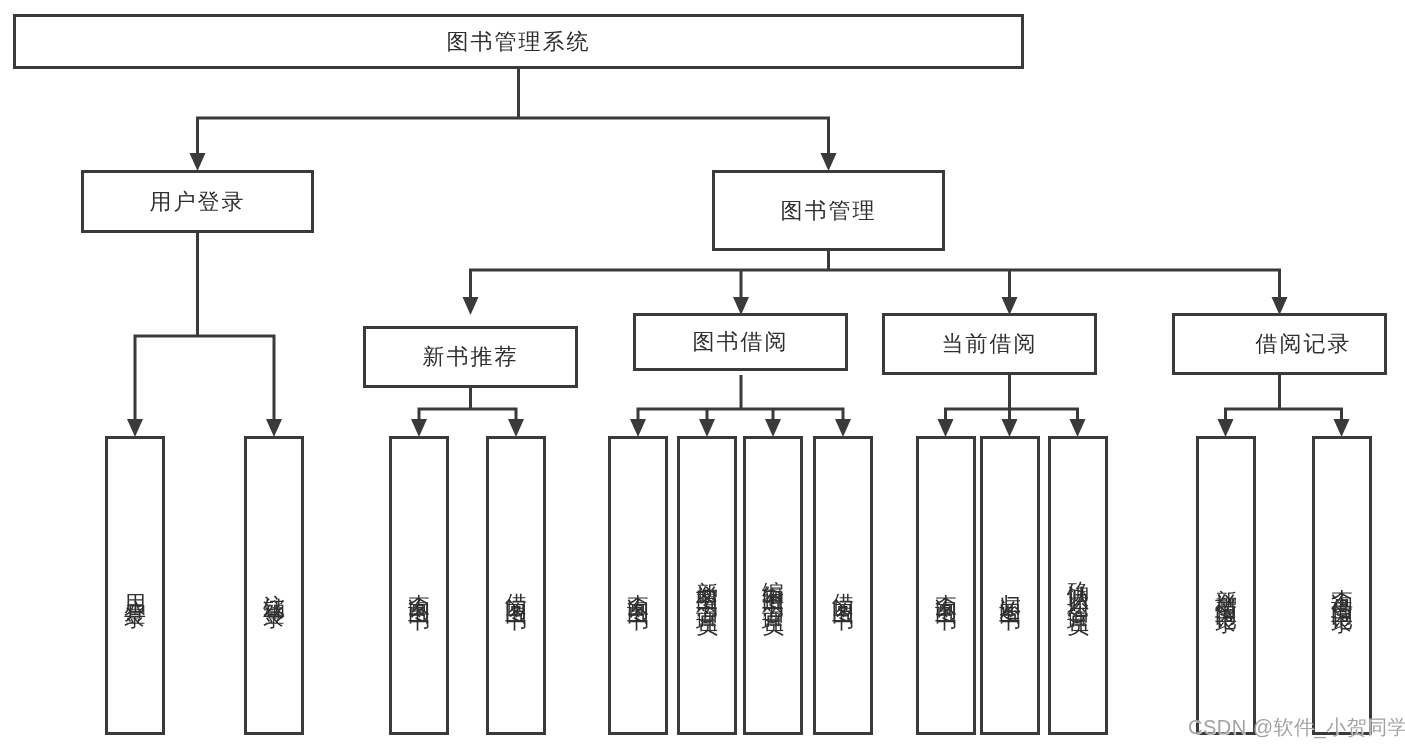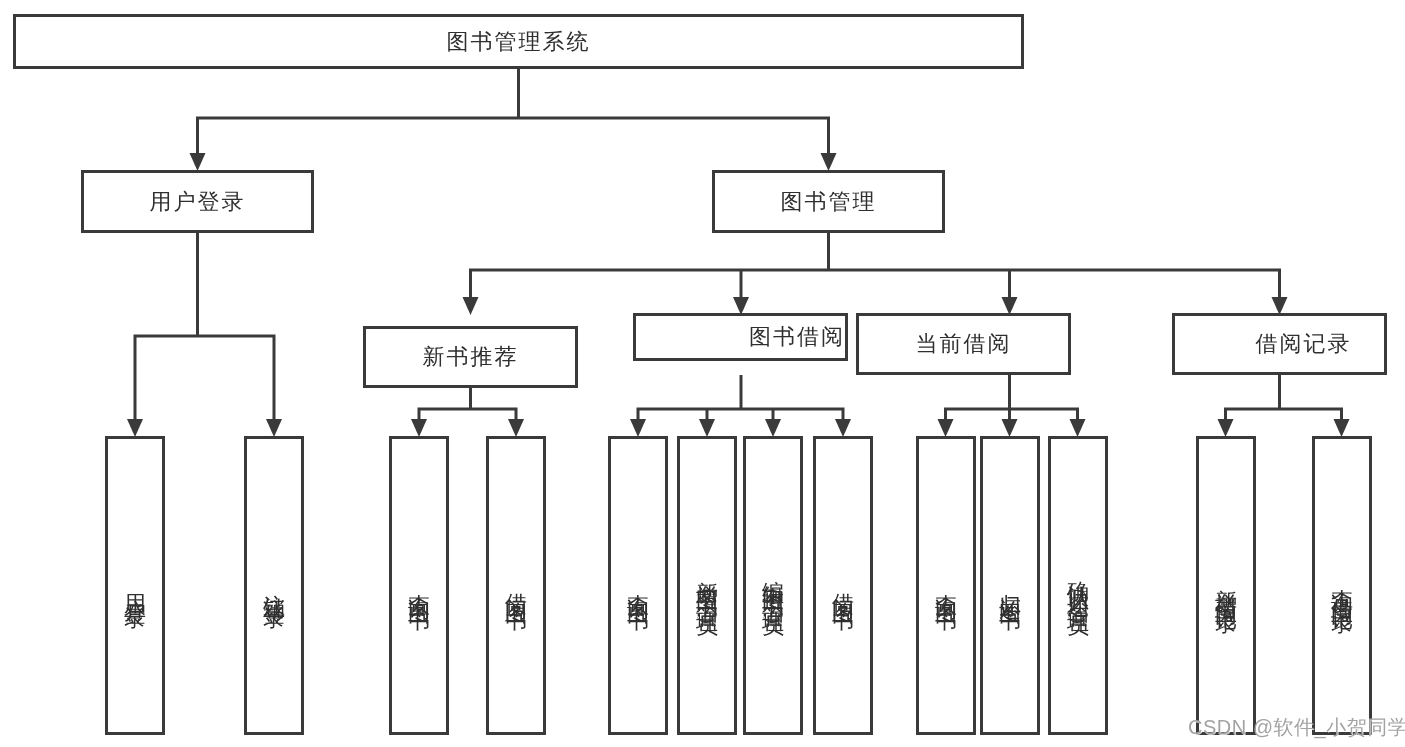--- a/index.html
+++ b/index.html
@@ -41,24 +41,24 @@
   }
   .node .hlabel {
     font-size: 22px;
     letter-spacing: 2px;
     white-space: nowrap;
     color: #2f2f2f;
   }
 
   .node-root   { left: 13px;   top: 14px;  width: 1011px; height: 55px; }
   .node-l2-a   { left: 81px;   top: 170px; width: 233px;  height: 63px; }
-  .node-l2-b   { left: 712px;  top: 170px; width: 233px;  height: 63px; }
+  .node-l2-b   { left: 712px;  top: 170px; width: 233px;  height: 81px; }
   .node-l3-a   { left: 363px;  top: 313px; width: 215px;  height: 62px; margin-top: 13px; }
-  .node-l3-b   { left: 633px;  top: 313px; width: 215px;  height: 48px; justify-content: flex-end; }
-  .node-l3-c   { left: 856px;  top: 313px; width: 215px;  height: 62px; }
+  .node-l3-b   { left: 633px;  top: 313px; width: 215px;  height: 58px; }
+  .node-l3-c   { left: 882px;  top: 313px; width: 215px;  height: 62px; }
   .node-l3-d   { left: 1172px; top: 313px; width: 215px;  height: 62px; padding-left: 48px; }
 
   .leaf {
     position: absolute;
     top: 436px;
     width: 60px;
     height: 299px;
     background: #ffffff;
     border: 3px solid #3a3a3a;
     display: flex;

